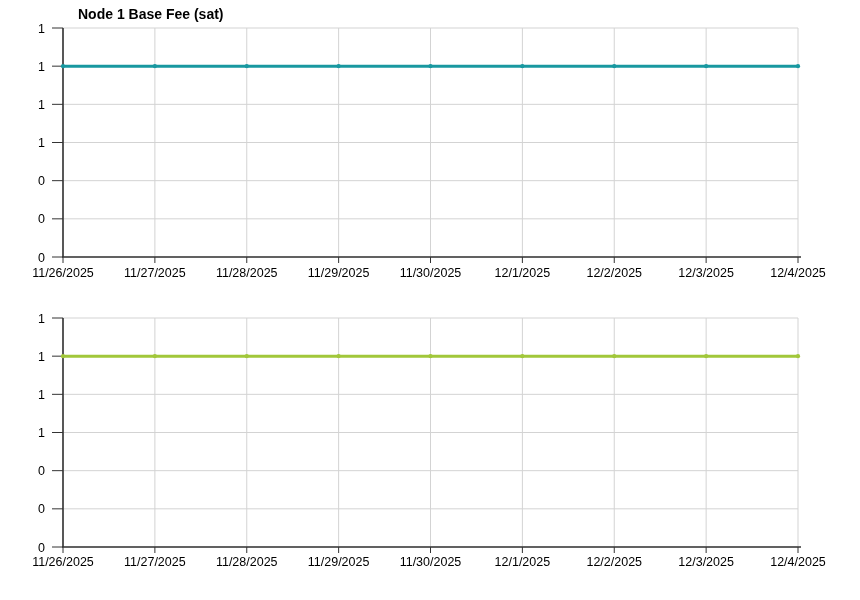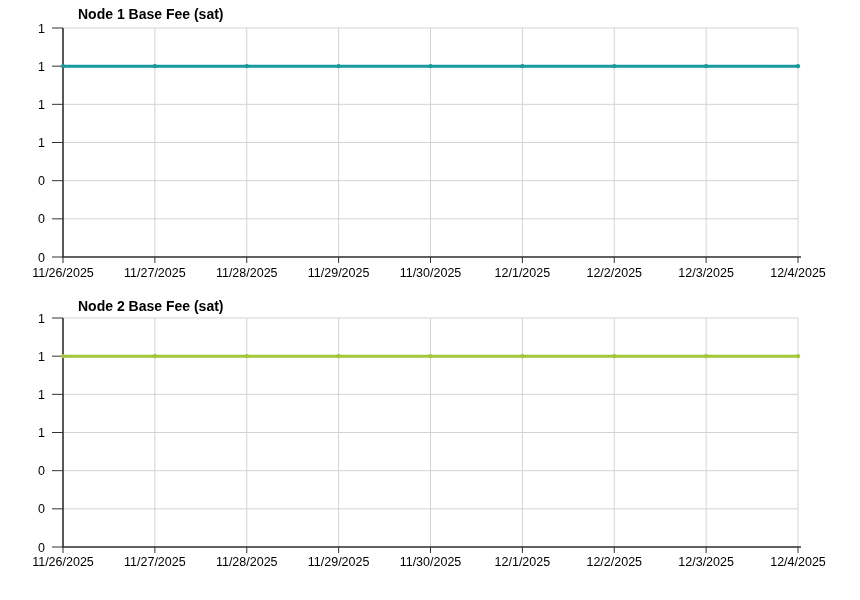--- a/index.html
+++ b/index.html
@@ -30,21 +30,20 @@
     letter-spacing: 0px;
   }
   #chart1-title { top: 6px; }
   #chart2-title { top: 298px; }
 </style>
 </head>
 <body>
 
 <div id="page">
   <div class="chart-title" id="chart1-title">Node 1 Base Fee (sat)</div>
-  <div class="chart-title" id="chart2-title">Node 2 Base Fee (sat)</div>
   <svg id="canvas" width="860" height="600">
       <g>
         <line x1="63" y1="257" x2="798" y2="257" stroke="#d3d3d3" stroke-width="1"></line>
         <line x1="63" y1="218.83333333333331" x2="798" y2="218.83333333333331" stroke="#d3d3d3" stroke-width="1"></line>
         <line x1="63" y1="180.66666666666666" x2="798" y2="180.66666666666666" stroke="#d3d3d3" stroke-width="1"></line>
         <line x1="63" y1="142.5" x2="798" y2="142.5" stroke="#d3d3d3" stroke-width="1"></line>
         <line x1="63" y1="104.33333333333331" x2="798" y2="104.33333333333331" stroke="#d3d3d3" stroke-width="1"></line>
         <line x1="63" y1="66.16666666666666" x2="798" y2="66.16666666666666" stroke="#d3d3d3" stroke-width="1"></line>
         <line x1="63" y1="28" x2="798" y2="28" stroke="#d3d3d3" stroke-width="1"></line>
         <line x1="63" y1="28" x2="63" y2="257" stroke="#d3d3d3" stroke-width="1"></line>

